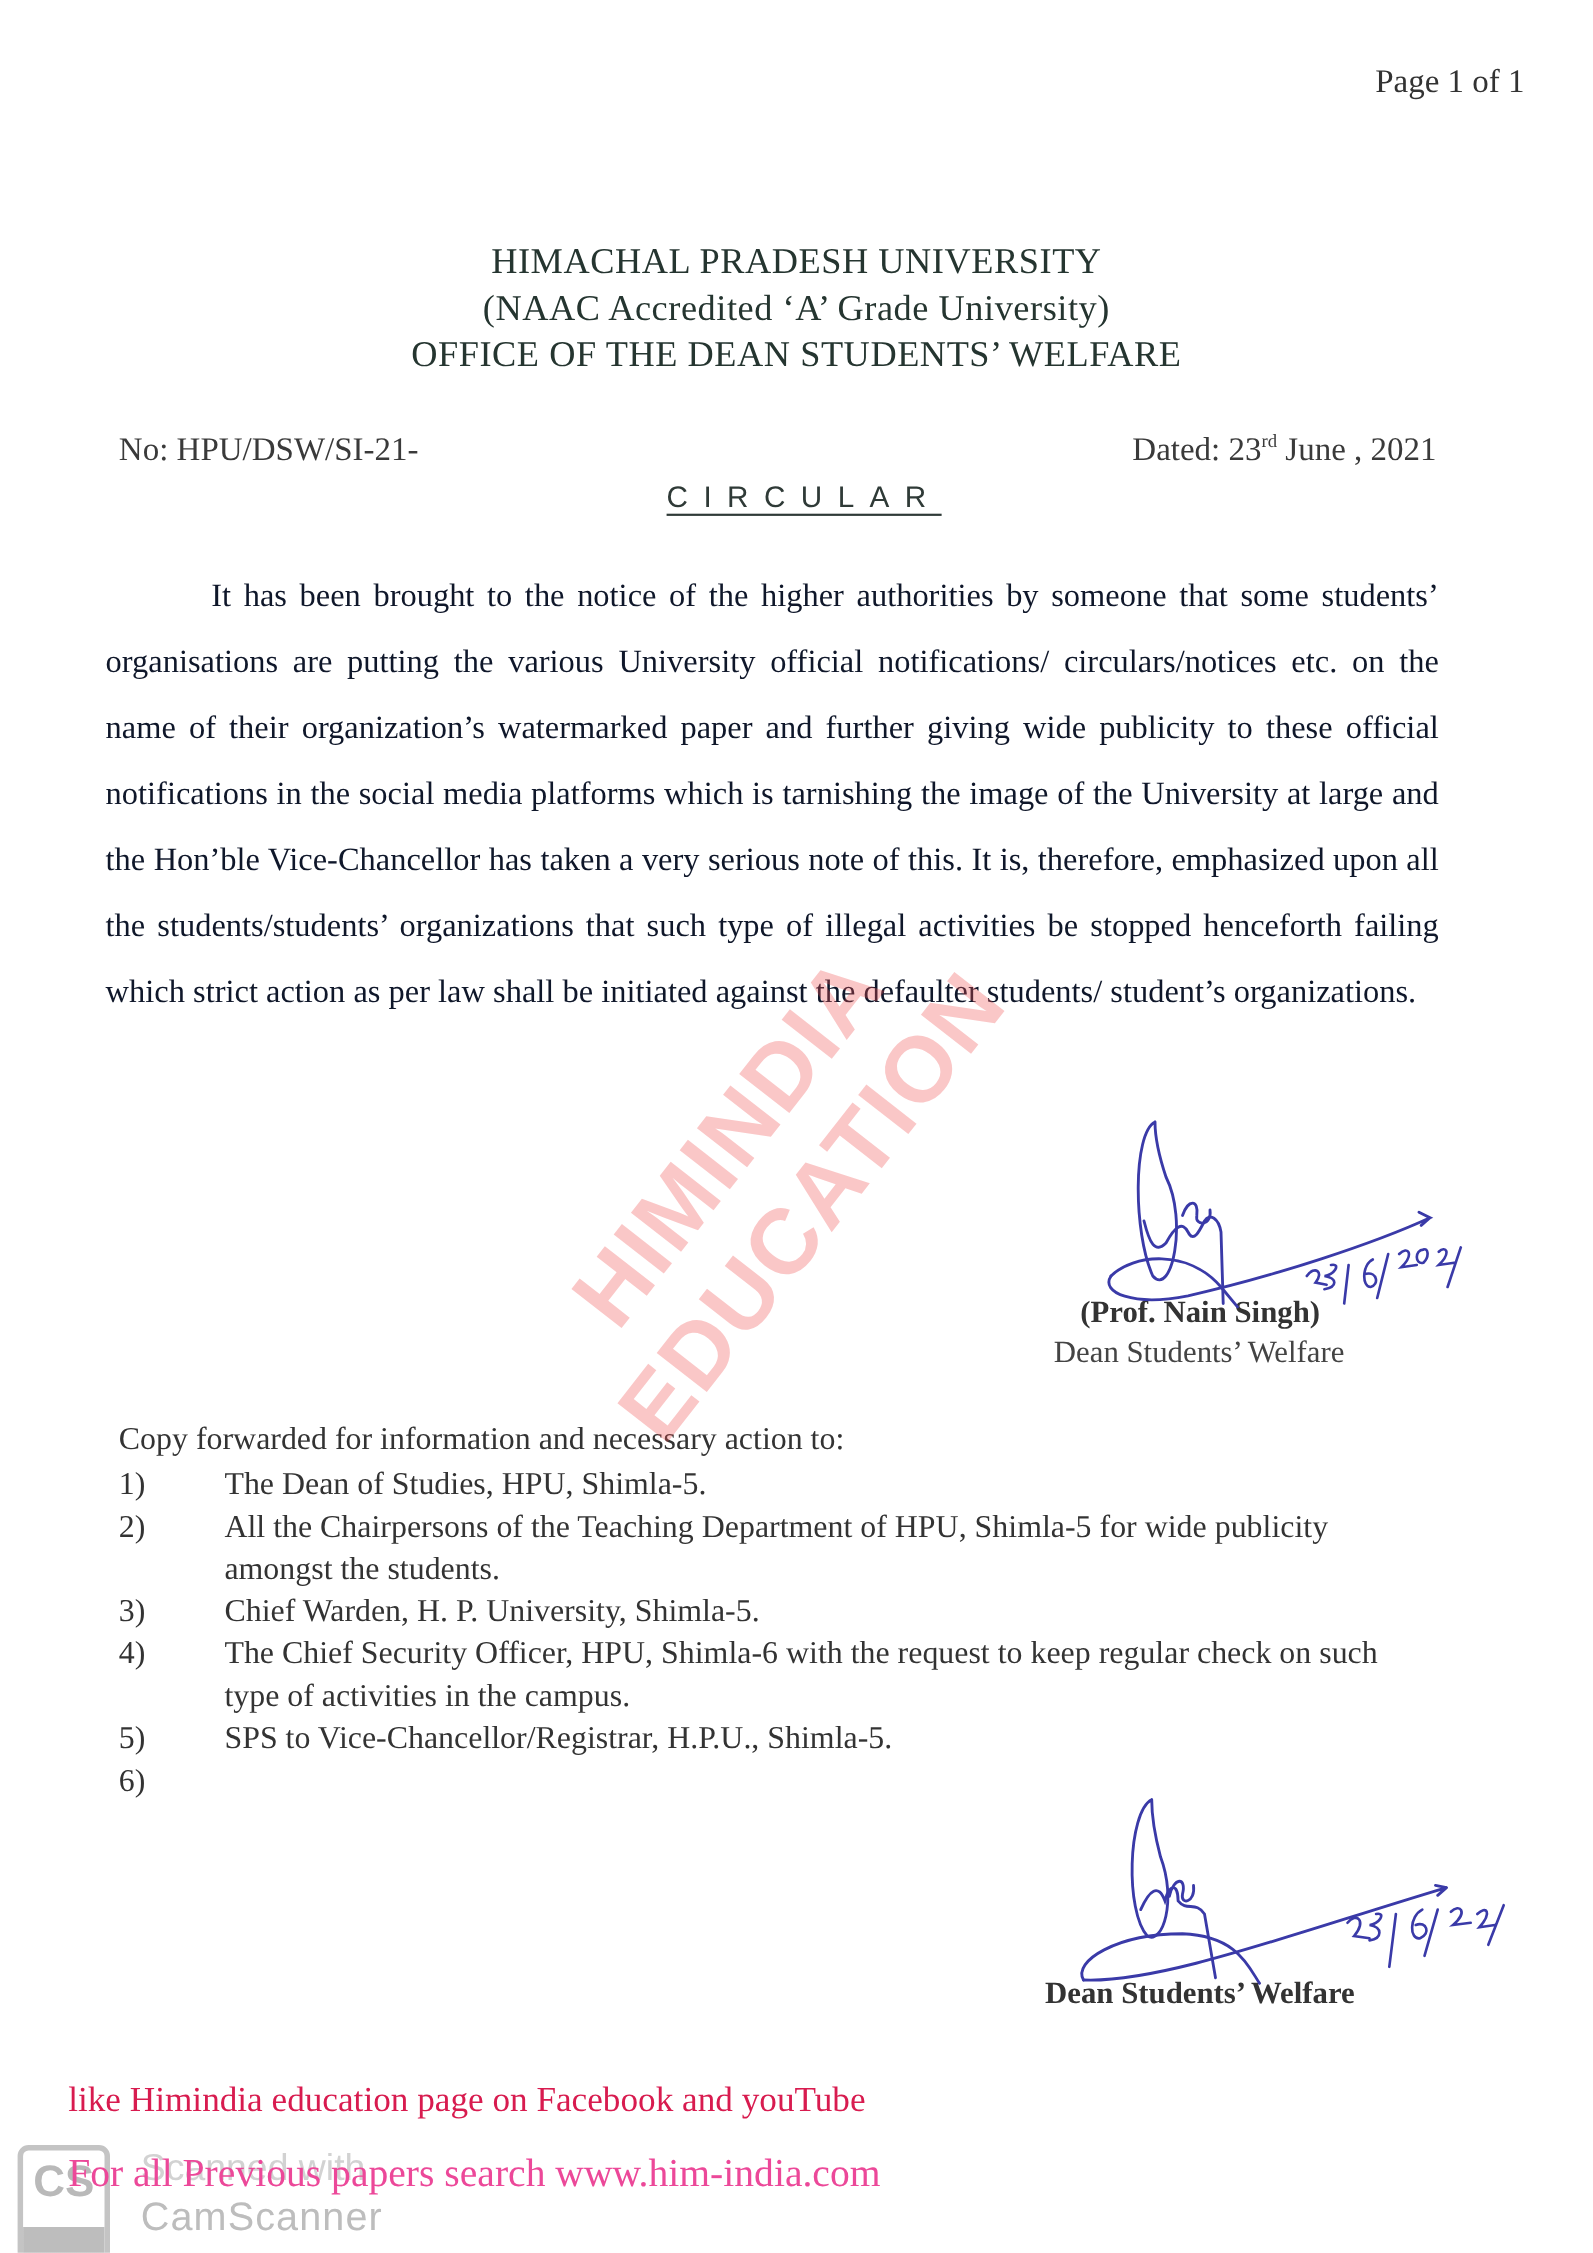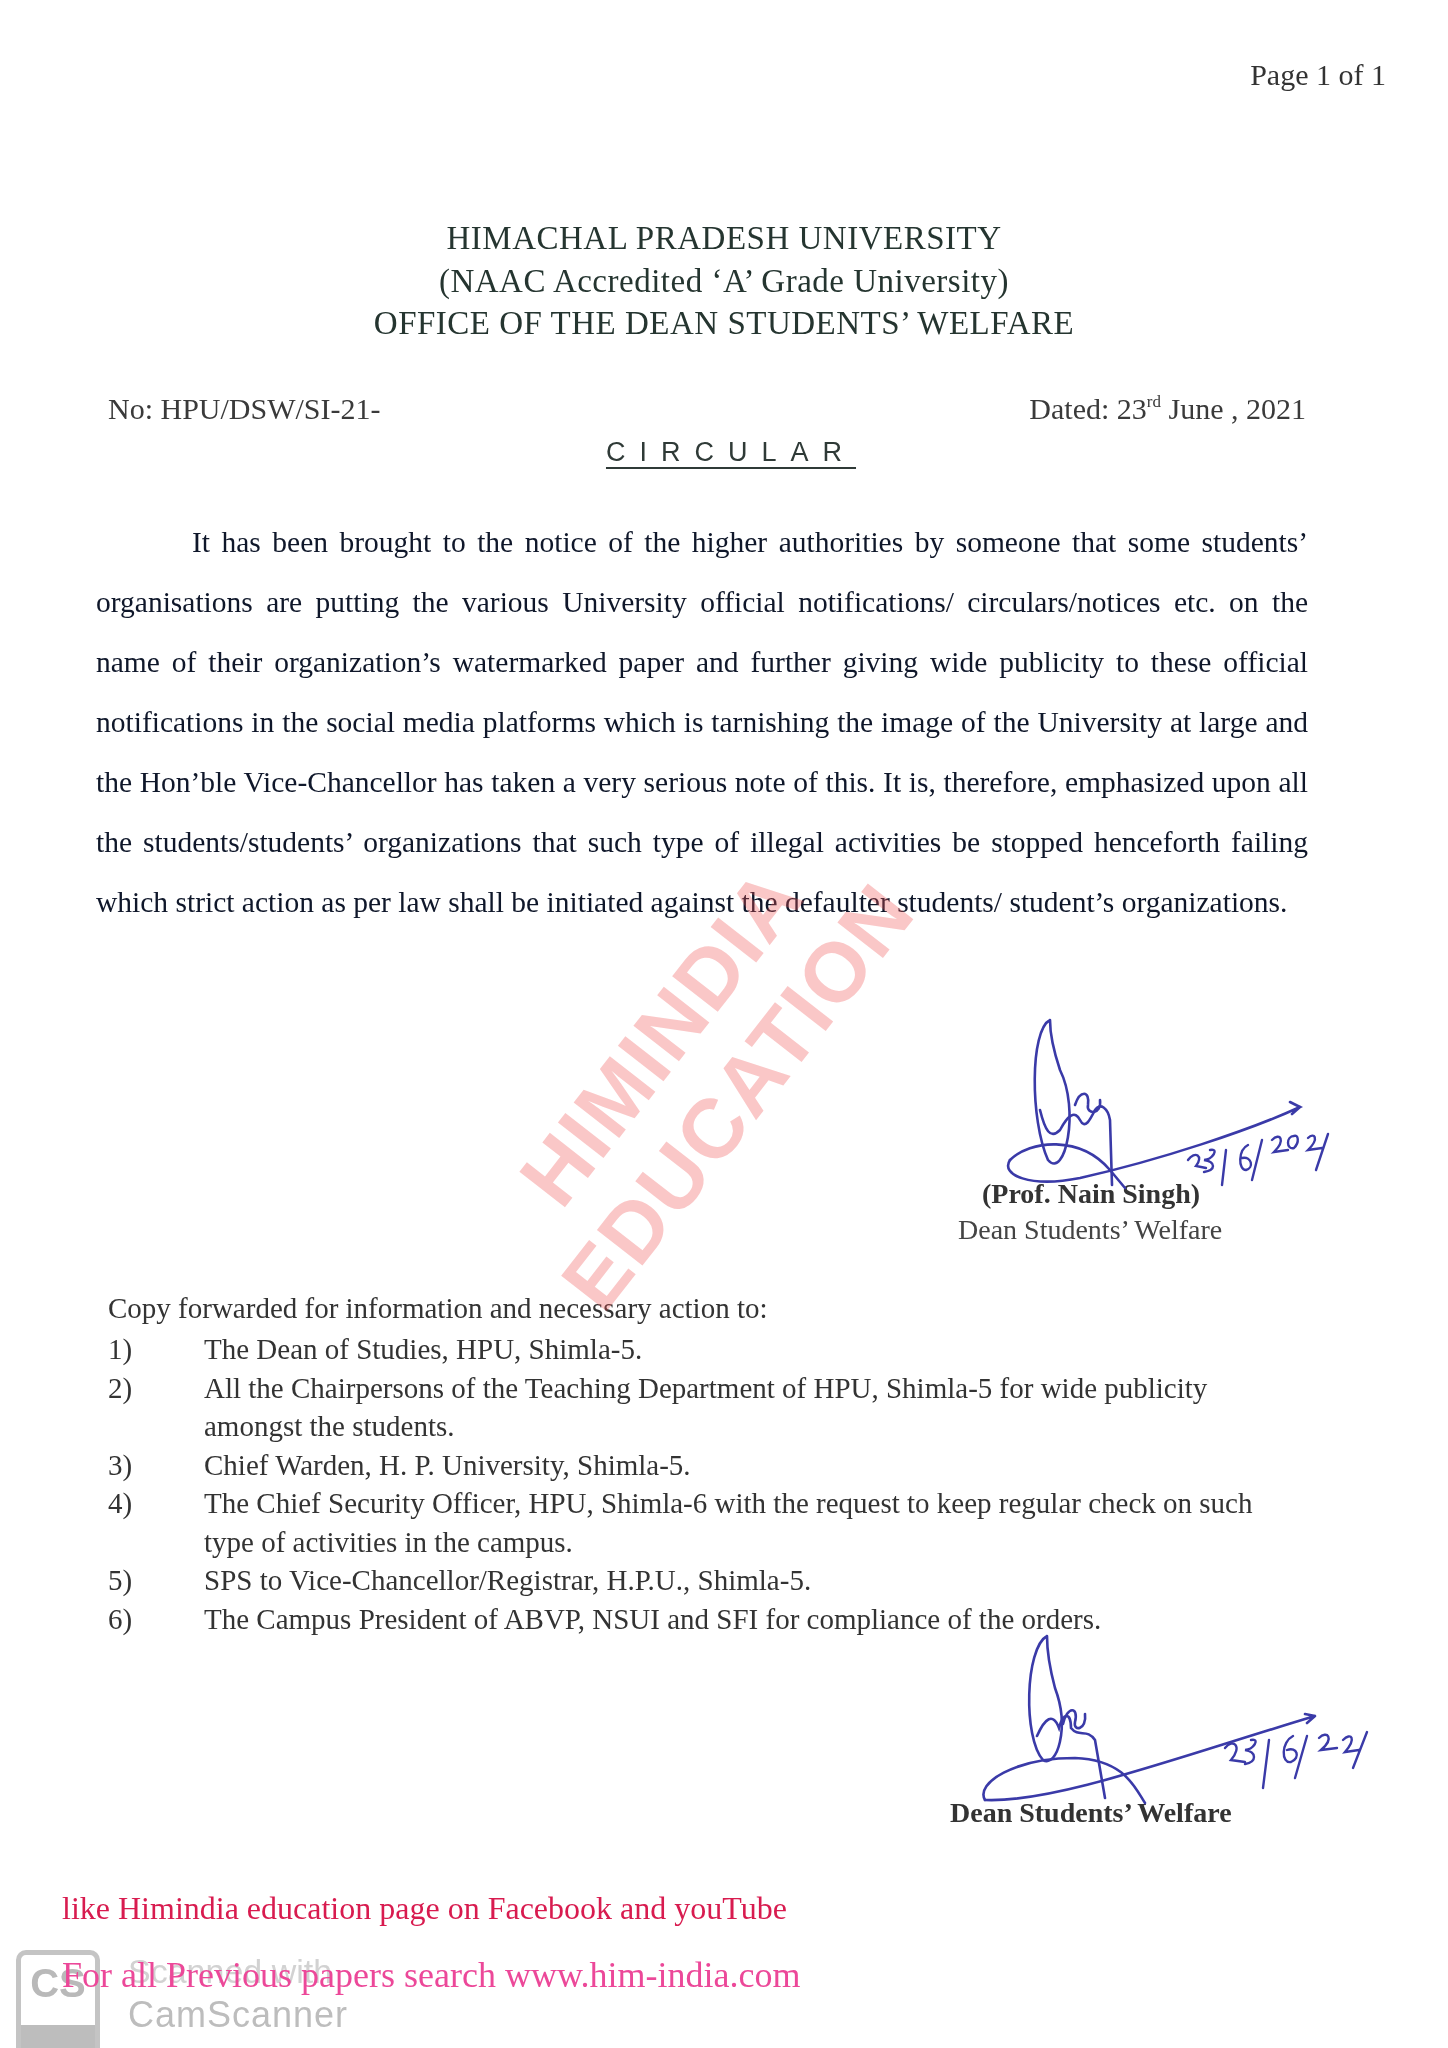--- a/index.html
+++ b/index.html
@@ -106,21 +106,20 @@
   <div class="copy-item">
       <span class="num">4)</span>
       <span class="txt">The Chief Security Officer, HPU, Shimla-6 with the request to keep regular check on such type of activities in the campus.</span>
     </div>
   <div class="copy-item">
       <span class="num">5)</span>
       <span class="txt">SPS to Vice-Chancellor/Registrar, H.P.U., Shimla-5.</span>
     </div>
   <div class="copy-item">
       <span class="num">6)</span>
-      <span class="txt">The Campus President of ABVP, NSUI and SFI for compliance of the orders.</span>
     </div>
 </div>
 
 <svg class="sig" style="left:975px; top:1628px;" width="420" height="180" viewBox="0 0 420 180">
   <g fill="none" stroke="#3a3aa8" stroke-width="2.6" stroke-linecap="round">
     <path d="M72 8 C50 20 48 110 68 132 C82 140 95 100 80 60 C72 30 72 10 72 8"></path>
     <path d="M62 108 C70 90 78 84 84 100 C88 84 96 84 96 100 C104 110 112 100 120 112 L130 170"></path>
     <path d="M88 96 C92 78 104 78 100 94 C98 104 112 102 110 86"></path>
     <path d="M10 172 C0 155 40 130 100 130 C150 132 160 160 170 175"></path>
     <path d="M10 172 C80 175 200 130 340 88 L330 86 M340 88 L332 95"></path>

